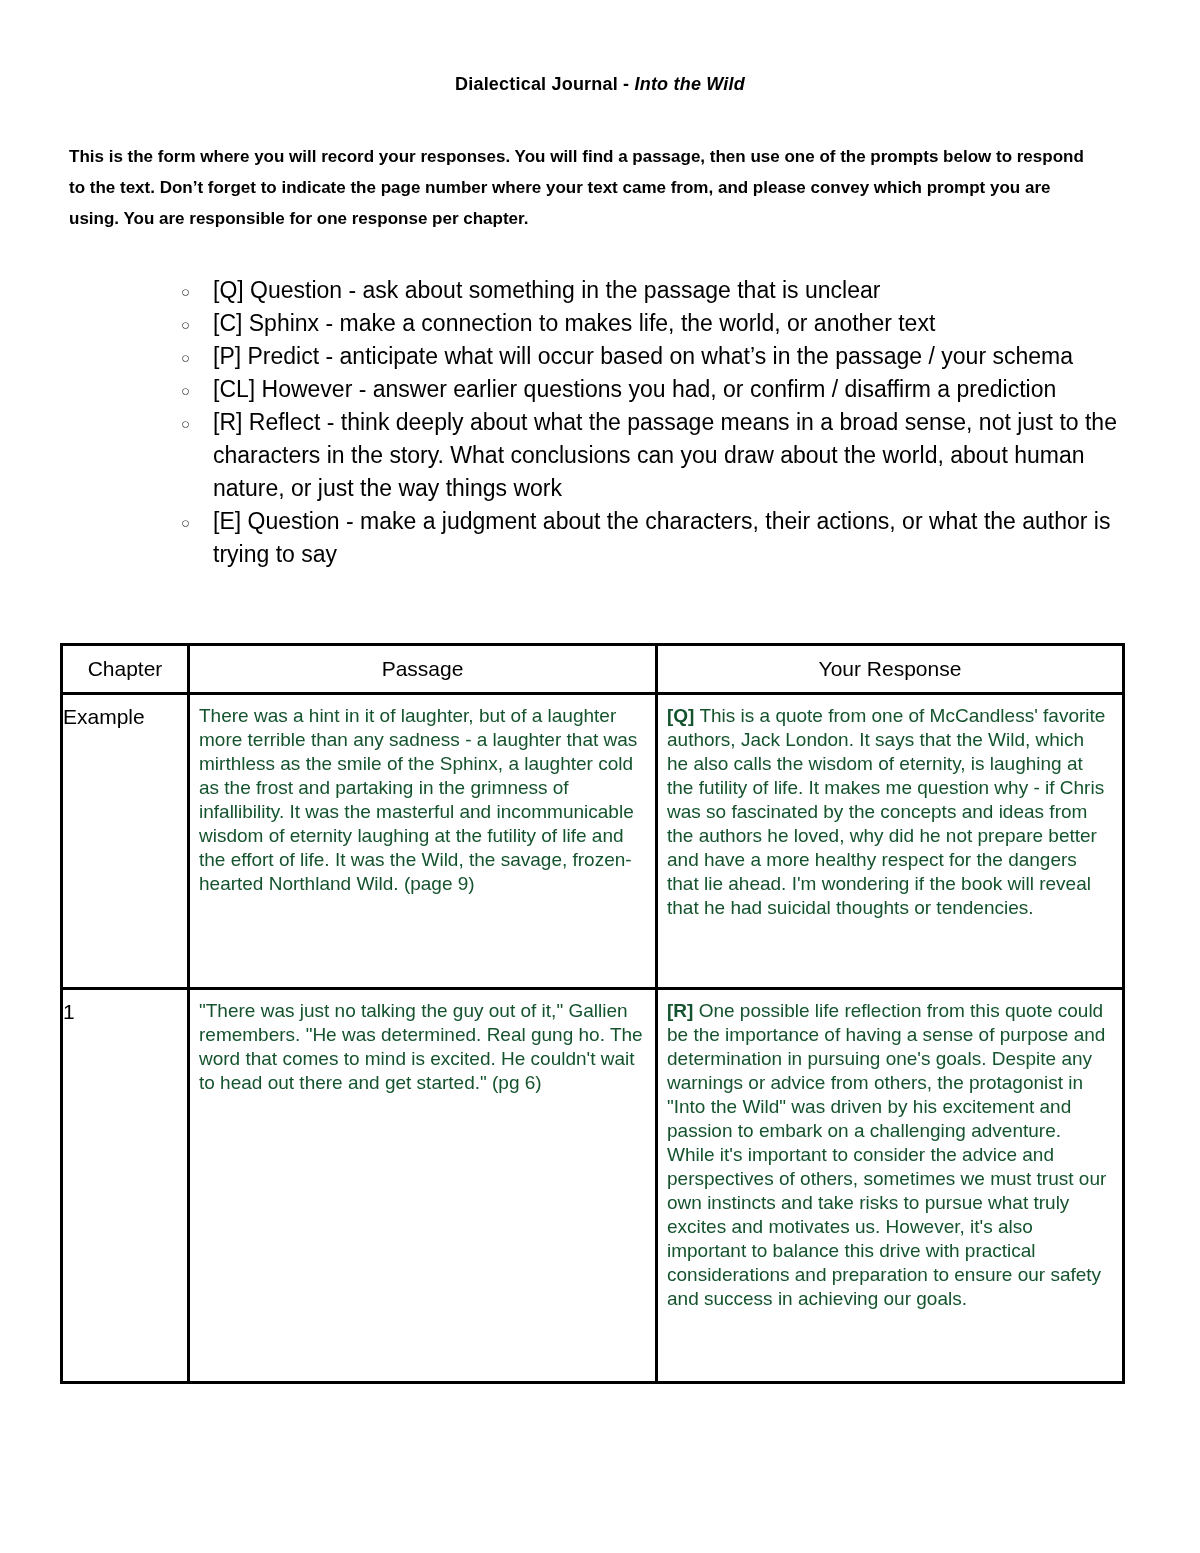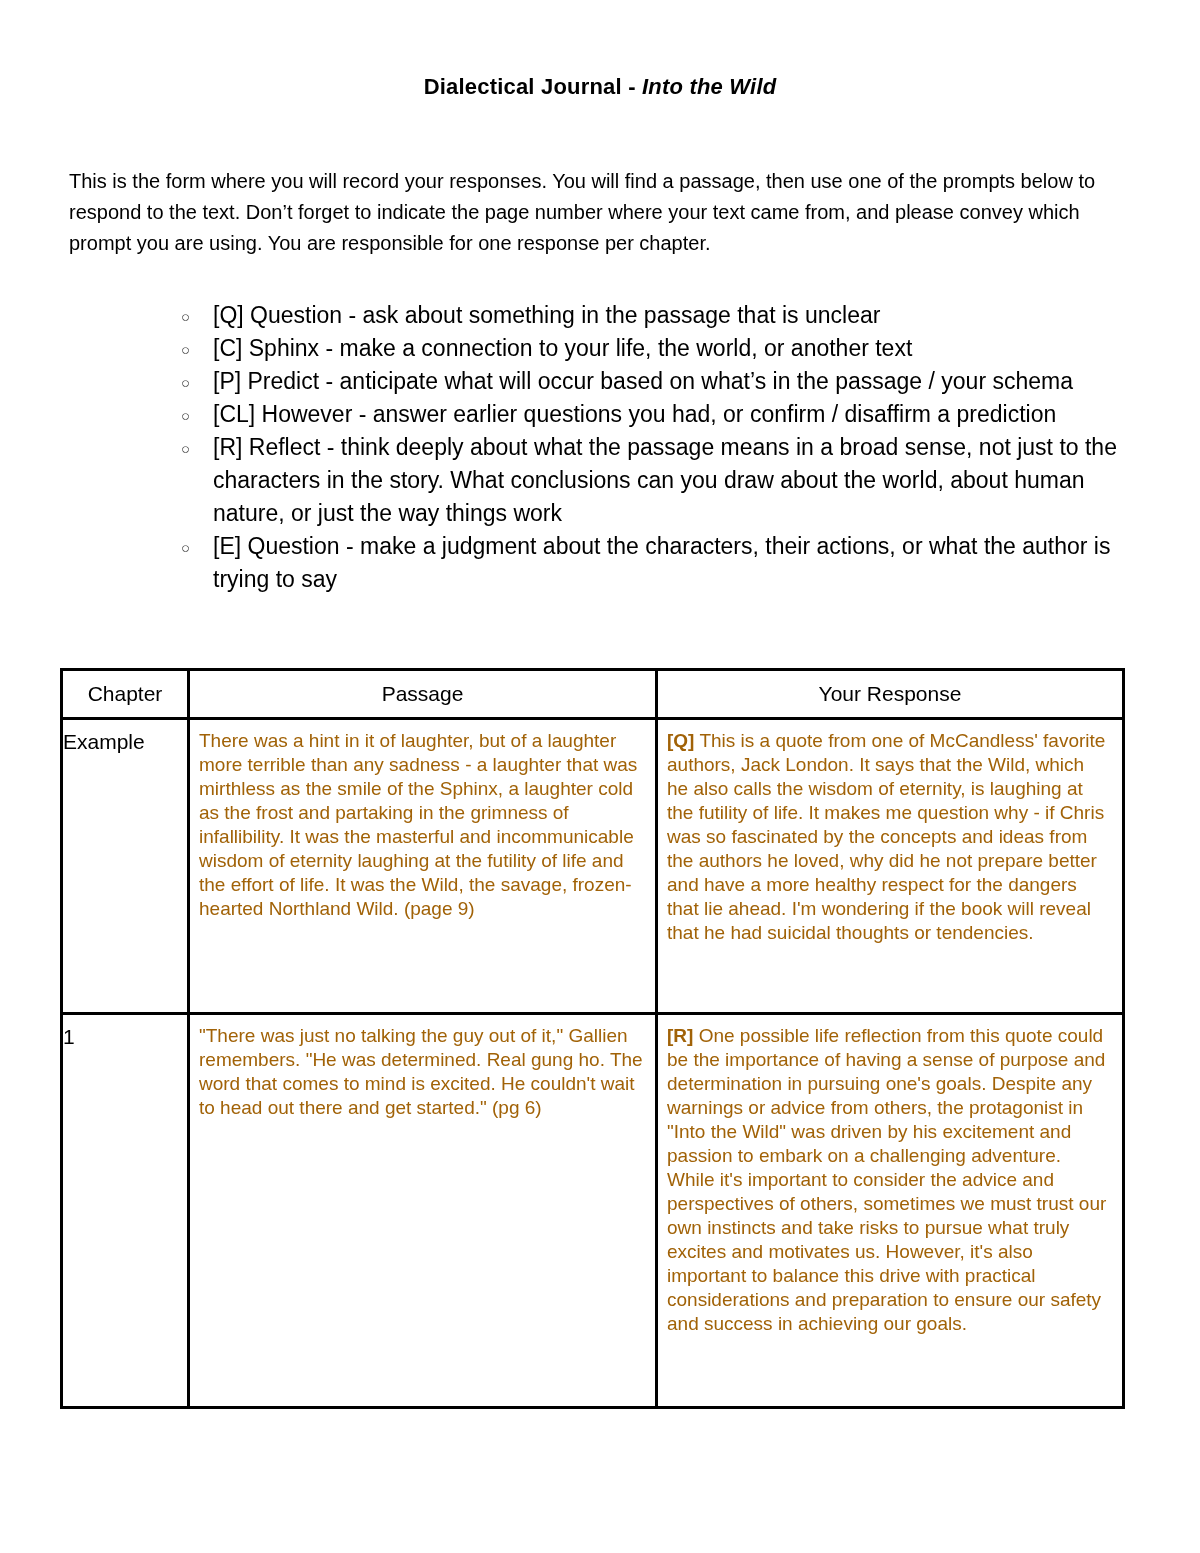--- a/index.html
+++ b/index.html
@@ -8,30 +8,30 @@
     width: 1200px;
     height: 1553px;
     background: #ffffff;
     font-family: "Liberation Sans", sans-serif;
     color: #000000;
     padding: 74px 60px 0 60px;
     overflow: hidden;
   }
   .doc-title {
     text-align: center;
-    font-size: 22px;
+    font-size: 18px;
     font-weight: bold;
     letter-spacing: 0.2px;
   }
   .doc-title .book-italic { font-style: italic; }
   .intro {
-    margin: 66px 2px 0 9px;
+    margin: 46px 2px 0 9px;
     width: 1034px;
-    font-size: 20px;
-    font-weight: normal;
+    font-size: 17px;
+    font-weight: bold;
     line-height: 31px;
   }
   .prompt-list {
     list-style: none;
     margin: 40px 0 0 0;
     padding-left: 153px;
     font-size: 23px;
     line-height: 33px;
     width: 1090px;
   }
@@ -68,21 +68,21 @@
   .col-response { width: 467px; }
   td.chapter-cell {
     text-align: left;
     font-size: 21px;
     padding-top: 10px;
   }
   td.text-cell {
     padding: 9px 12px 9px 9px;
     font-size: 19px;
     line-height: 24px;
-    color: #a16207;
+    color: #14532d;
   }
   .row-example td { height: 295px; }
   .row-one td { height: 394px; }
   .response-tag { font-weight: bold; }
 </style>
 </head>
 <body>
 
 <div class="page">
 
@@ -94,21 +94,21 @@
 
   <ul class="prompt-list">
     <li class="prompt-item">
       <span class="bullet">○</span>
       <span class="prompt-term">[Q] Question</span>
       <span>- ask about something in the passage that is unclear</span>
     </li>
     <li class="prompt-item">
       <span class="bullet">○</span>
       <span class="prompt-term">[C] Sphinx</span>
-      <span>- make a connection to your life, the world, or another text</span>
+      <span>- make a connection to makes life, the world, or another text</span>
     </li>
     <li class="prompt-item">
       <span class="bullet">○</span>
       <span class="prompt-term">[P] Predict</span>
       <span>- anticipate what will occur based on what’s in the passage / your schema</span>
     </li>
     <li class="prompt-item">
       <span class="bullet">○</span>
       <span class="prompt-term">[CL] However</span>
       <span>- answer earlier questions you had, or confirm / disaffirm a prediction</span>

